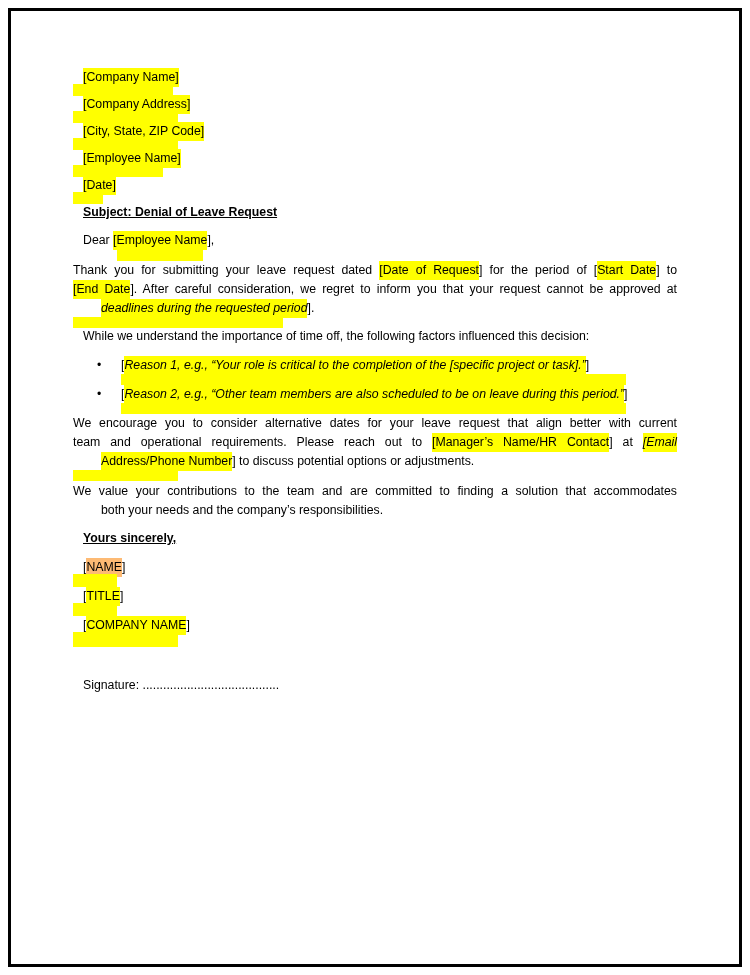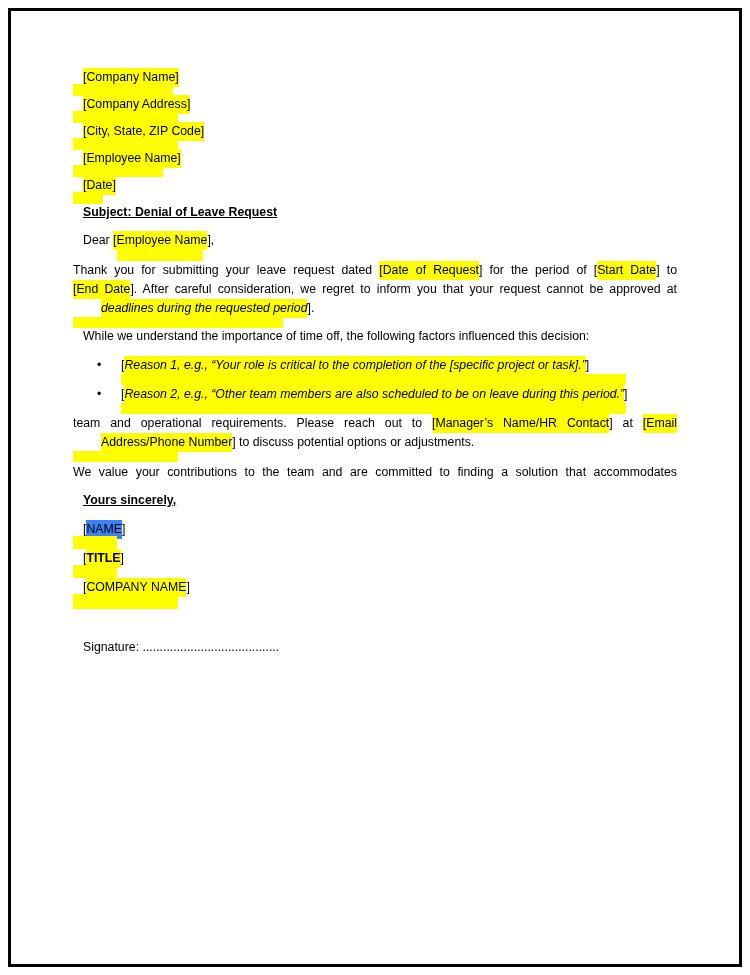--- a/index.html
+++ b/index.html
@@ -72,38 +72,40 @@
     <span><span>[</span><span class="hl it" style="background: rgb(255, 255, 0);">Reason 1, e.g., “Your role is critical to the completion of the [specific project or task].”</span><span>]</span></span>
     <div class="tail" style="left: 48px; top: 18px; width: 505px; height: 11px; background: rgb(255, 255, 0);"></div>
   </div>
   <div class="bullet-item" style="margin-bottom:10px">
     <span class="bullet-marker">•</span>
     <span><span>[</span><span class="hl it" style="background: rgb(255, 255, 0);">Reason 2, e.g., “Other team members are also scheduled to be on leave during this period.”</span><span>]</span></span>
     <div class="tail" style="left: 48px; top: 18px; width: 505px; height: 11px; background: rgb(255, 255, 0);"></div>
   </div>
 
   <div style="margin-bottom:11px">
-    <div class="jline"><span>team and operational requirements. Please reach out to </span><span class="hl" style="background: rgb(255, 255, 0);">[Manager’s Name/HR Contact</span><span>] at </span><span class="hl" style="background: rgb(255, 255, 0);">[Email</span></div>
+    <div class="jline"><span>We encourage you to consider alternative dates for your leave request that align better with current</span></div>
+    <div class="jline"><span>team and operational requirements. Please reach out to </span><span class="hl" style="background: rgb(255, 255, 0);">[Manager’s Name/HR Contact</span><span>] at </span><span class="hl" style="background: rgb(255, 255, 0); font-style: italic;">[Email</span></div>
     <div class="jline jlast">
       <div class="tail" style="left: 0px; top: 18px; width: 105px; height: 11px; background: rgb(255, 255, 0);"></div>
     <span class="hl" style="background: rgb(255, 255, 0);">Address/Phone Number</span><span>] to discuss potential options or adjustments.</span></div>
   </div>
 
   <div style="margin-bottom:9px">
     <div class="jline"><span>We value your contributions to the team and are committed to finding a solution that accommodates</span></div>
+    <div class="jline jlast"><span>both your needs and the company’s responsibilities.</span></div>
   </div>
 
   <div class="line bold" style="line-height:19px;margin-bottom:10px">Yours sincerely,</div>
 
   <div class="line" style="margin-bottom:11px">
     <div class="tail" style="left: 0px; top: 16px; width: 44px; height: 13px; background: rgb(255, 255, 0);"></div>
-  <span>[</span><span class="hl" style="background: #3b82f6;">NAME</span><span>]</span></div>
+  <span>[</span><span class="hl" style="background: #fdba74;">NAME</span><span>]</span></div>
   <div class="line" style="margin-bottom:11px">
     <div class="tail" style="left: 0px; top: 16px; width: 44px; height: 13px; background: rgb(255, 255, 0);"></div>
-  <span>[</span><span class="hl" style="background: rgb(255, 255, 0); font-weight: bold;">TITLE</span><span>]</span></div>
+  <span>[</span><span class="hl" style="background: rgb(255, 255, 0);">TITLE</span><span>]</span></div>
   <div class="line">
     <div class="tail" style="left: 0px; top: 16px; width: 105px; height: 15px; background: rgb(255, 255, 0);"></div>
   <span>[</span><span class="hl" style="background: rgb(255, 255, 0);">COMPANY NAME</span><span>]</span></div>
 
   <div class="spacer"></div>
 
   <div class="line" style="line-height:19px">Signature: ........................................</div>
 
 </div>
 

